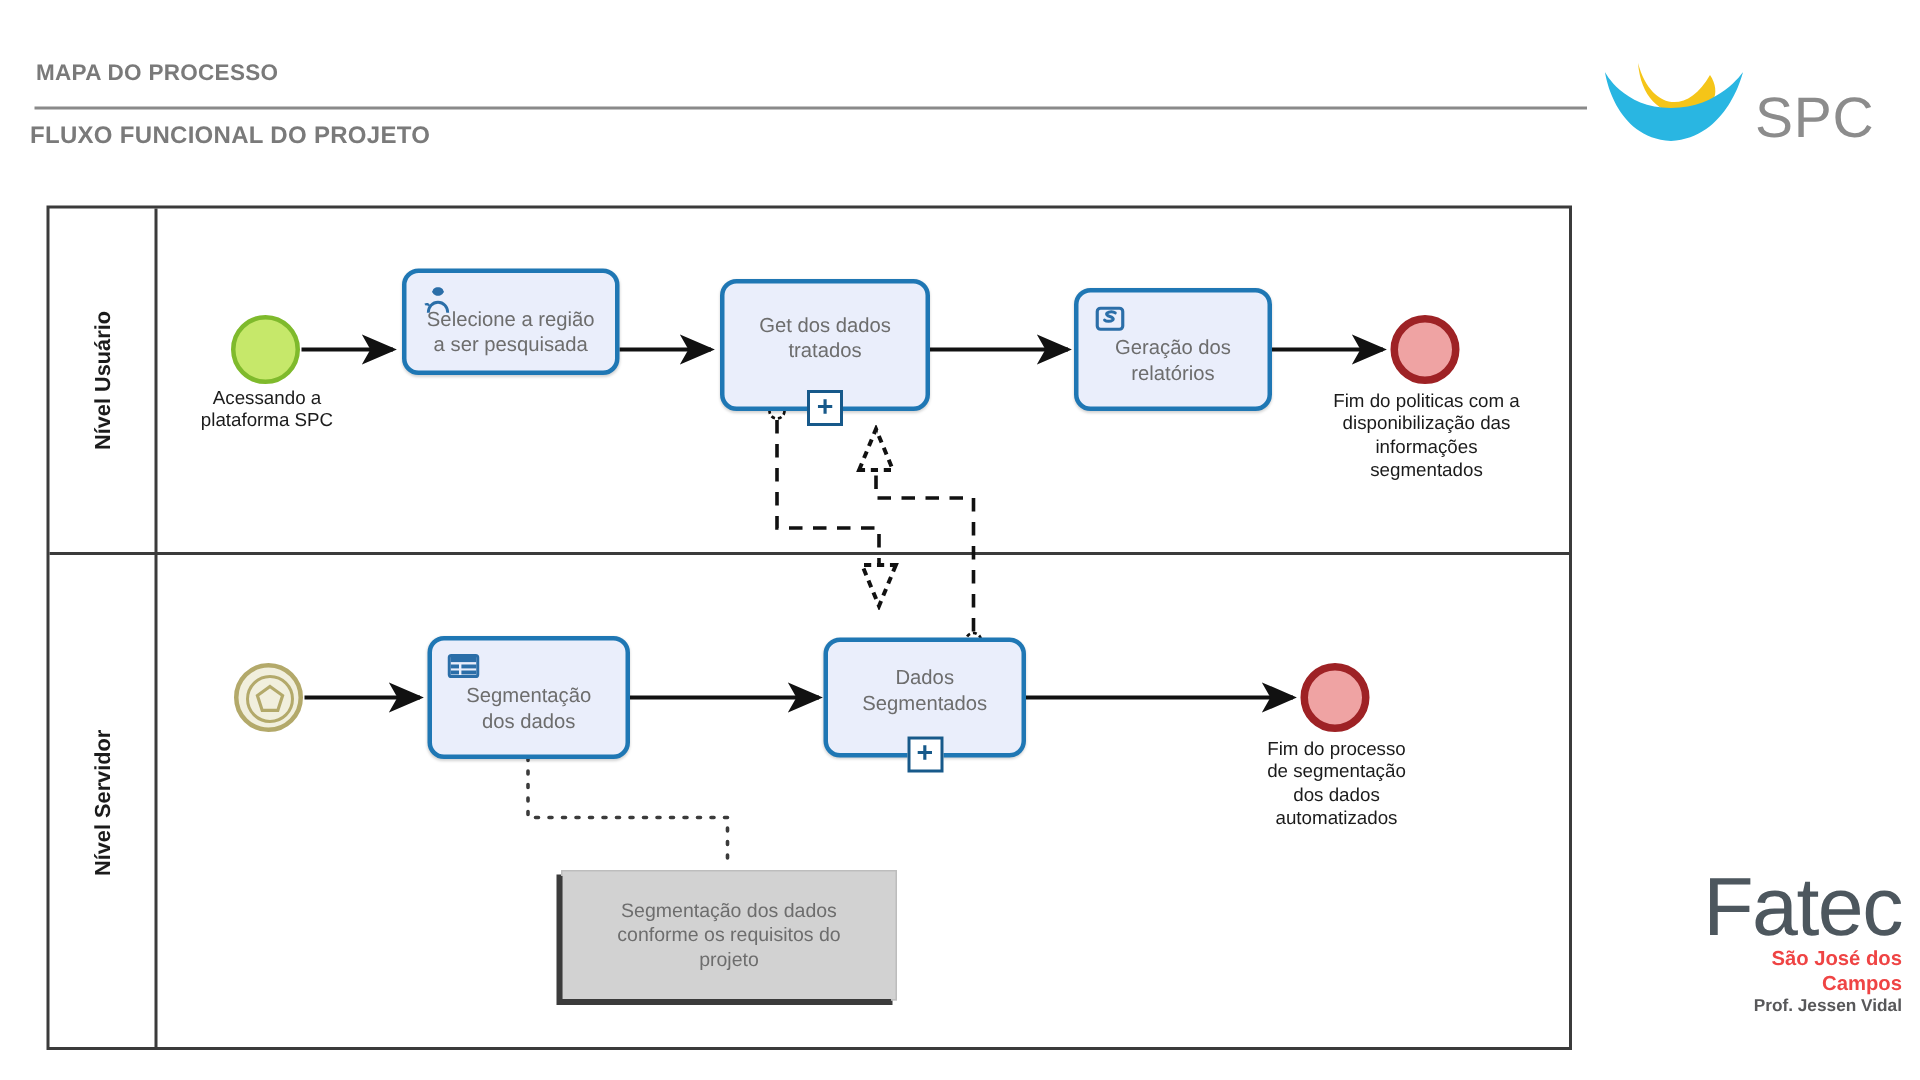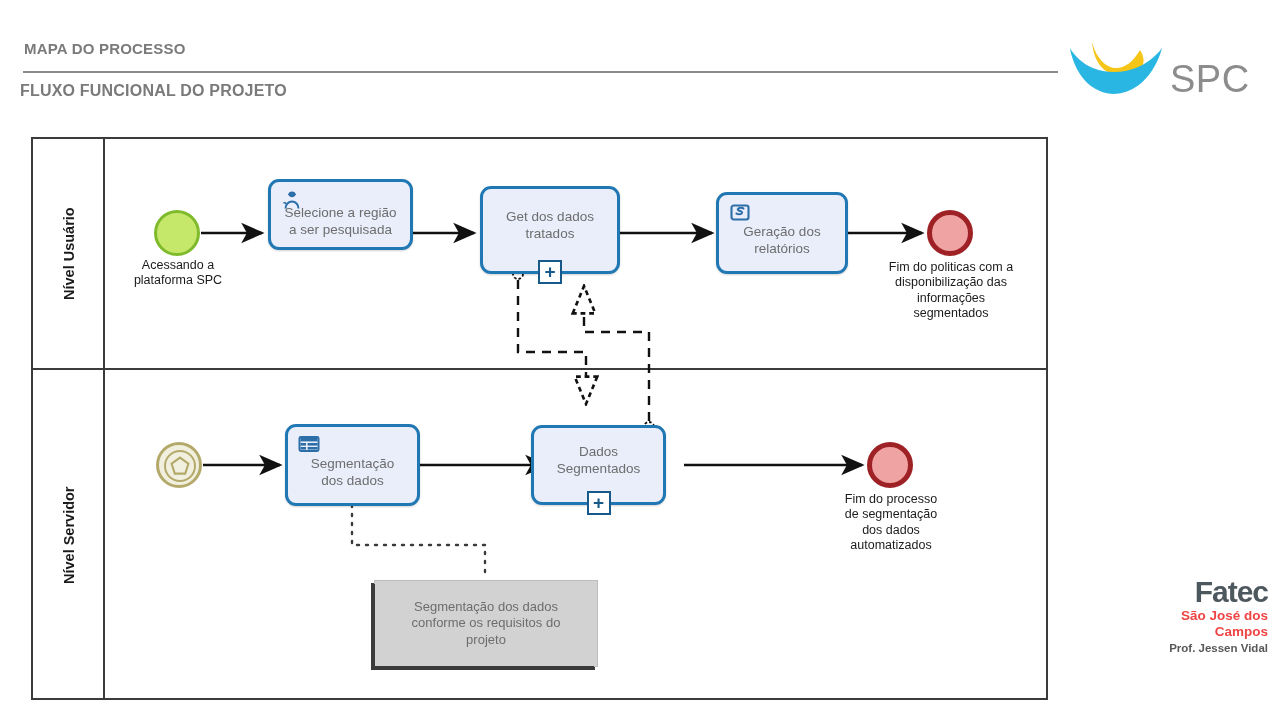--- a/index.html
+++ b/index.html
@@ -30,21 +30,21 @@
   
   .spc-logo { position: absolute; left: 1062px; top: 32px; width: 180px; height: 74px; }
   .spc-mark { position: absolute; left: 0; top: 0; width: 110px; height: 74px; }
   .spc-text {
     position: absolute; left: 108px; top: 26px;
     font-size: 38px; font-weight: 500; color: #8c8c8c; letter-spacing: .5px;
   }
 
   
   .fatec { position: absolute; left: 1068px; top: 578px; width: 200px; text-align: right; }
-  .fatec-name { font-size: 30px; font-weight: bold; color: #4d575e; line-height: .95; letter-spacing: -1px; }
+  .fatec-name { font-size: 55px; font-weight: normal; color: #4d575e; line-height: .95; letter-spacing: -1px; }
   .fatec-city { font-size: 13.5px; font-weight: bold; color: #ef4444; line-height: 1.08; margin-top: 2px; }
   .fatec-prof { font-size: 11.5px; font-weight: bold; color: #58585a; margin-top: 2px; }
 
   
   .pool {
     position: absolute; left: 31px; top: 137px;
     width: 1017px; height: 563px;
     border: 2px solid #3b3b3b; box-sizing: border-box; background:#fff;
   }
   .lane-hdr-col {
@@ -229,21 +229,21 @@
       <rect x="3.5" y="4" width="17" height="3.4" fill="#2b6ea8"></rect>
       <rect x="3.5" y="9" width="5.5" height="2.6" fill="#2b6ea8"></rect>
       <rect x="3.5" y="13" width="5.5" height="2.6" fill="#2b6ea8"></rect>
       <rect x="10.6" y="9" width="9.9" height="2.6" fill="#2b6ea8"></rect>
       <rect x="10.6" y="13" width="9.9" height="2.6" fill="#2b6ea8"></rect>
     </svg>
     <div class="task-label" style="margin-top: 16px; white-space: pre-line;">Segmentação
 dos dados</div>
   </div>
 
-  <div class="task" style="left:531px; top:425px; width:135px; height:80px;align-items:center;">
+  <div class="task" style="left:549px; top:425px; width:135px; height:80px;align-items:center;">
     <div class="task-label" style="margin-top: -8px; white-space: pre-line;">Dados
 Segmentados</div>
     <div class="sub-marker">
       <span>+</span>
     </div>
   </div>
 
   <div class="evt evt-end" style="left:867px; top:442px;"></div>
   <div class="evt-caption" style="left: 820px; top: 492px; width: 142px; white-space: pre-line;">Fim do processo
 de segmentação

